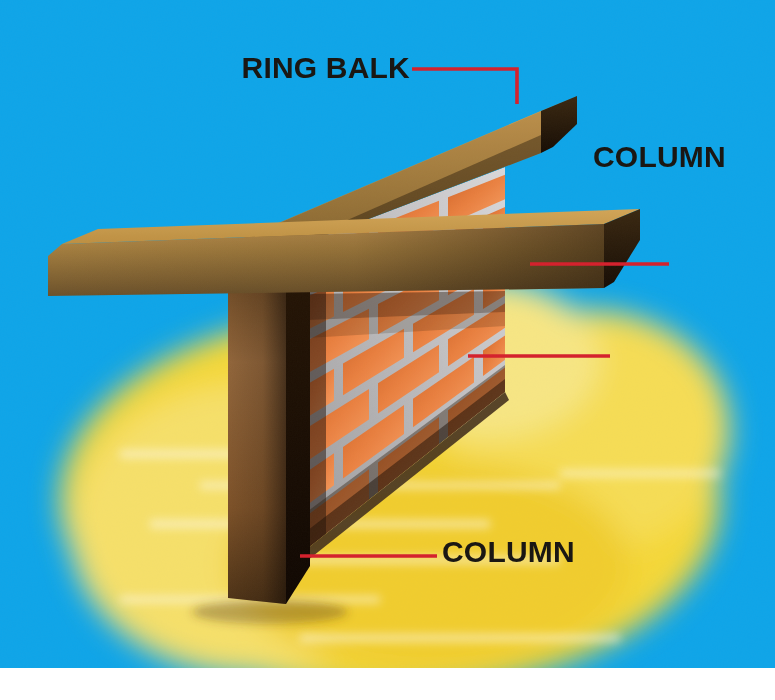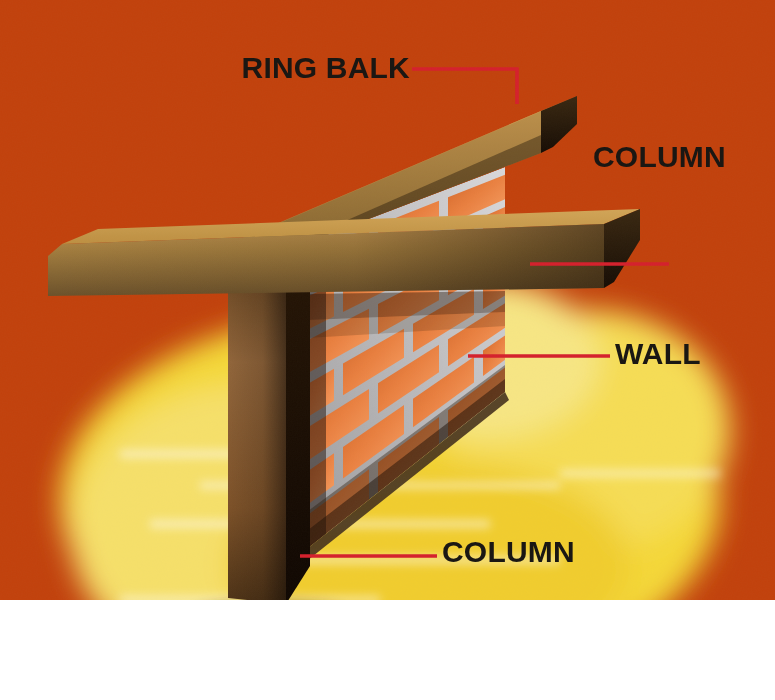--- a/index.html
+++ b/index.html
@@ -1,17 +1,17 @@
 <!DOCTYPE html>
 <html style="--label-color: #1a1713; --leader-color: #d5202c;"><head>
 <meta charset="utf-8">
 <style>
   html,body { margin:0; padding:0; background:#ffffff; }
   .stage {
-    position:relative; width:775px; height:600px; background:#c2410c;
+    position:relative; width:775px; height:668px; background:#0ea5e9;
     overflow:hidden; font-family:"Liberation Sans", sans-serif;
   }
   .stage svg { position:absolute; left:0; top:0; }
   .label {
     position:absolute; font-weight:700; font-size:30px; line-height:1.05;
     letter-spacing:0.2px; color:var(--label-color,#1a1713); white-space:nowrap;
     user-select:none;
   }
   .leader { stroke:var(--leader-color,#d5202c); stroke-width:3.6; fill:none; }
   .brick  { fill:url(#gBrick); }
@@ -165,15 +165,14 @@
       <path class="leader" d="M530 264 H669"></path>
       <path class="leader" d="M468 356 H610"></path>
       <path class="leader" d="M300 556 H437"></path>
     </g>
 
     <rect width="775" height="700" filter="url(#paperNoise)" opacity="0.5"></rect>
   </svg>
 
   <div class="label" style="right:365px; top:52px;">RING BALK</div>
   <div class="label" style="left:593px; top:141px;">COLUMN</div>
-  <div class="label" style="left:615px; top:338px;">WALL</div>
   <div class="label" style="left:442px; top:536px;">COLUMN</div>
 </div>
 
 </body></html>

